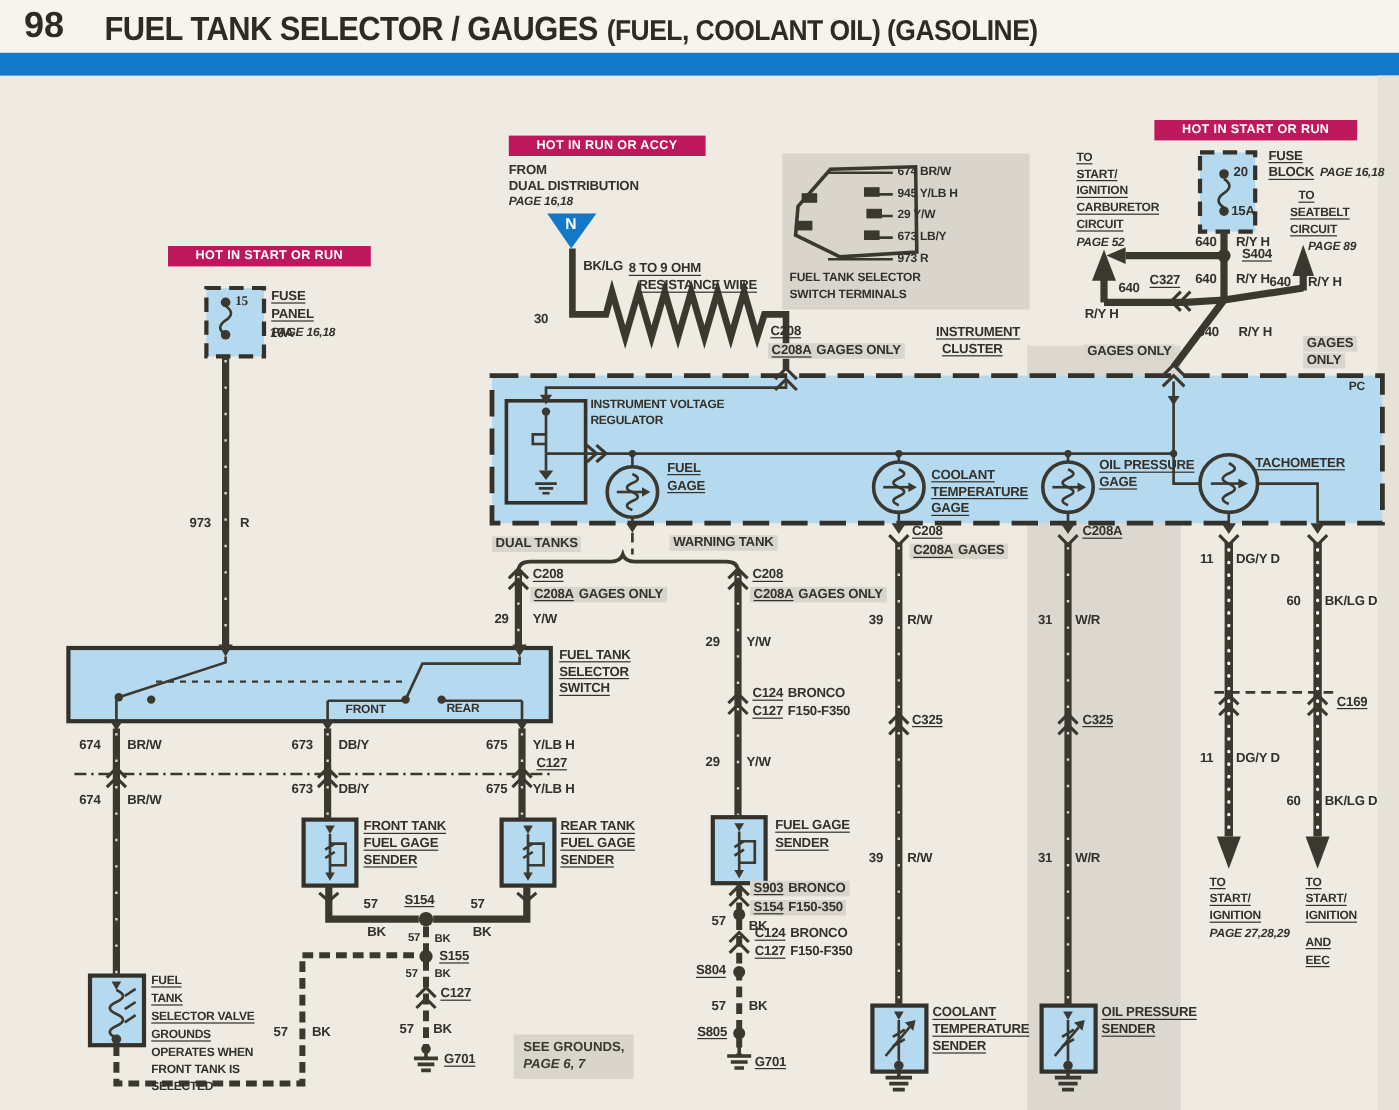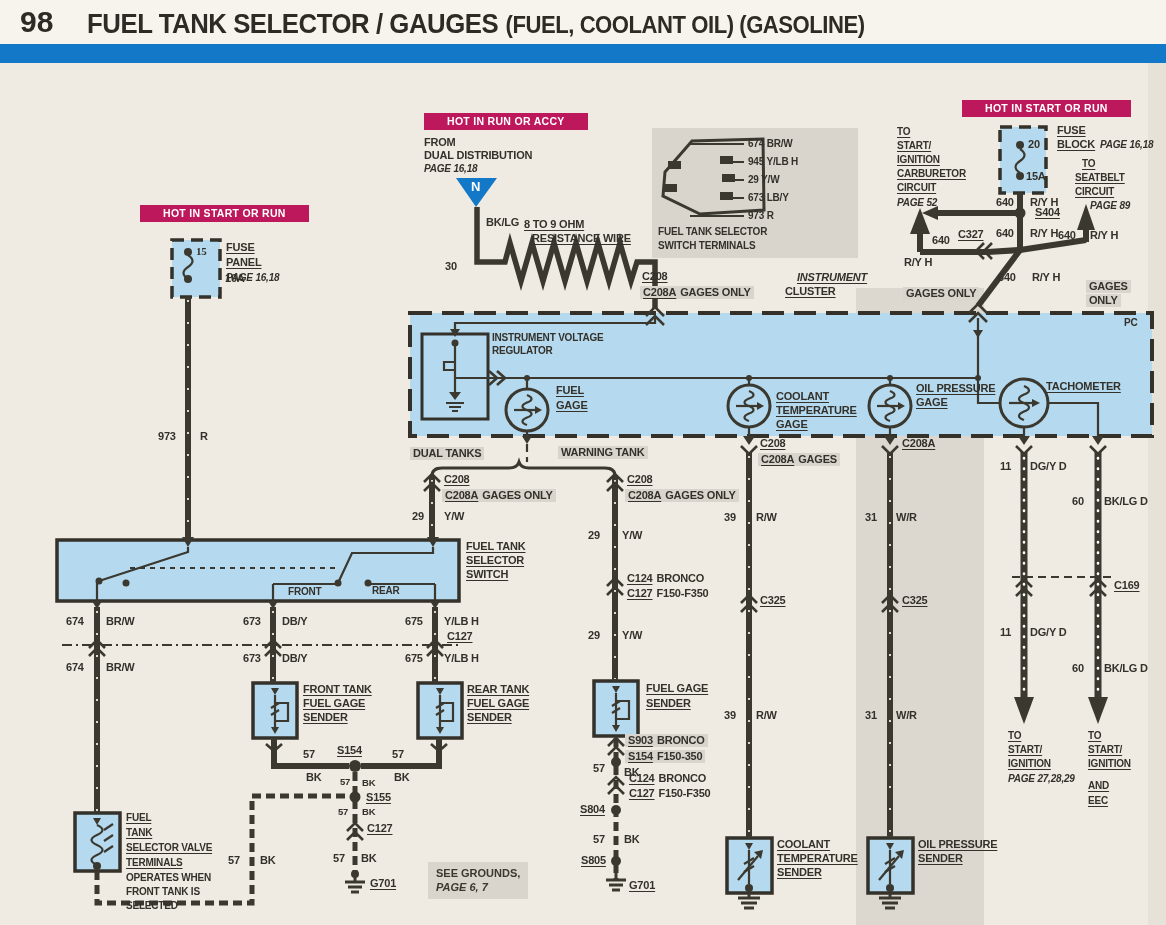--- a/index.html
+++ b/index.html
@@ -351,21 +351,21 @@
   <div class="lbl" style="left:996px;top:227px;">640</div>
   <div class="lbl" style="left:1030px;top:227px;">R/Y H</div>
   <div class="lbl u" style="left:958px;top:228px;">C327</div>
   <div class="lbl" style="left:932px;top:234px;">640</div>
   <div class="lbl" style="left:904px;top:256px;">R/Y H</div>
   <div class="lbl" style="left:1058px;top:229px;">640</div>
   <div class="lbl" style="left:1090px;top:229px;">R/Y H</div>
   <div class="lbl" style="left:998px;top:271px;">640</div>
   <div class="lbl" style="left:1032px;top:271px;">R/Y H</div>
 
-  <div class="lbl u" style="left:797px;top:271px;font-style:italic;">INSTRUMENT</div>
+  <div class="lbl u" style="left:780px;top:271px;">INSTRUMENT</div>
   <div class="lbl u" style="left:785px;top:285px;">CLUSTER</div>
   <div class="lbl gb" style="left:903px;top:287px;">GAGES ONLY</div>
   <div class="lbl gb" style="left:1086px;top:280px;">GAGES</div>
   <div class="lbl gb" style="left:1086px;top:294px;">ONLY</div>
   <div class="lbl s10" style="left:1124px;top:317px;">PC</div>
   <div class="lbl s10" style="left:492px;top:332px;">INSTRUMENT VOLTAGE</div>
   <div class="lbl s10" style="left:492px;top:345px;">REGULATOR</div>
   <div class="lbl u" style="left:556px;top:384px;">FUEL</div>
   <div class="lbl u" style="left:556px;top:399px;">GAGE</div>
   <div class="lbl u" style="left:776px;top:390px;">COOLANT</div>
@@ -431,21 +431,21 @@
   <div class="lbl s9" style="left:338px;top:806px;">57</div>
   <div class="lbl s9" style="left:362px;top:806px;">BK</div>
   <div class="lbl u" style="left:367px;top:822px;">C127</div>
   <div class="lbl" style="left:333px;top:852px;">57</div>
   <div class="lbl" style="left:361px;top:852px;">BK</div>
   <div class="lbl u" style="left:370px;top:877px;">G701</div>
 
   <div class="lbl u s10" style="left:126px;top:812px;">FUEL</div>
   <div class="lbl u s10" style="left:126px;top:827px;">TANK</div>
   <div class="lbl u s10" style="left:126px;top:842px;">SELECTOR VALVE</div>
-  <div class="lbl u s10" style="left:126px;top:857px;">TERMINALS</div>
+  <div class="lbl u s10" style="left:126px;top:857px;">GROUNDS</div>
   <div class="lbl s10" style="left:126px;top:872px;">OPERATES WHEN</div>
   <div class="lbl s10" style="left:126px;top:886px;">FRONT TANK IS</div>
   <div class="lbl s10" style="left:126px;top:900px;">SELECTED</div>
   <div class="lbl" style="left:228px;top:854px;">57</div>
   <div class="lbl" style="left:260px;top:854px;">BK</div>
 
   <div class="lbl gb" style="left:625px;top:734px;"><span class="u">S903</span><span class="sfx">BRONCO</span></div>
   <div class="lbl gb" style="left:625px;top:750px;"><span class="u">S154</span><span class="sfx">F150-350</span></div>
   <div class="lbl" style="left:593px;top:762px;">57</div>
   <div class="lbl" style="left:624px;top:766px;">BK</div>

